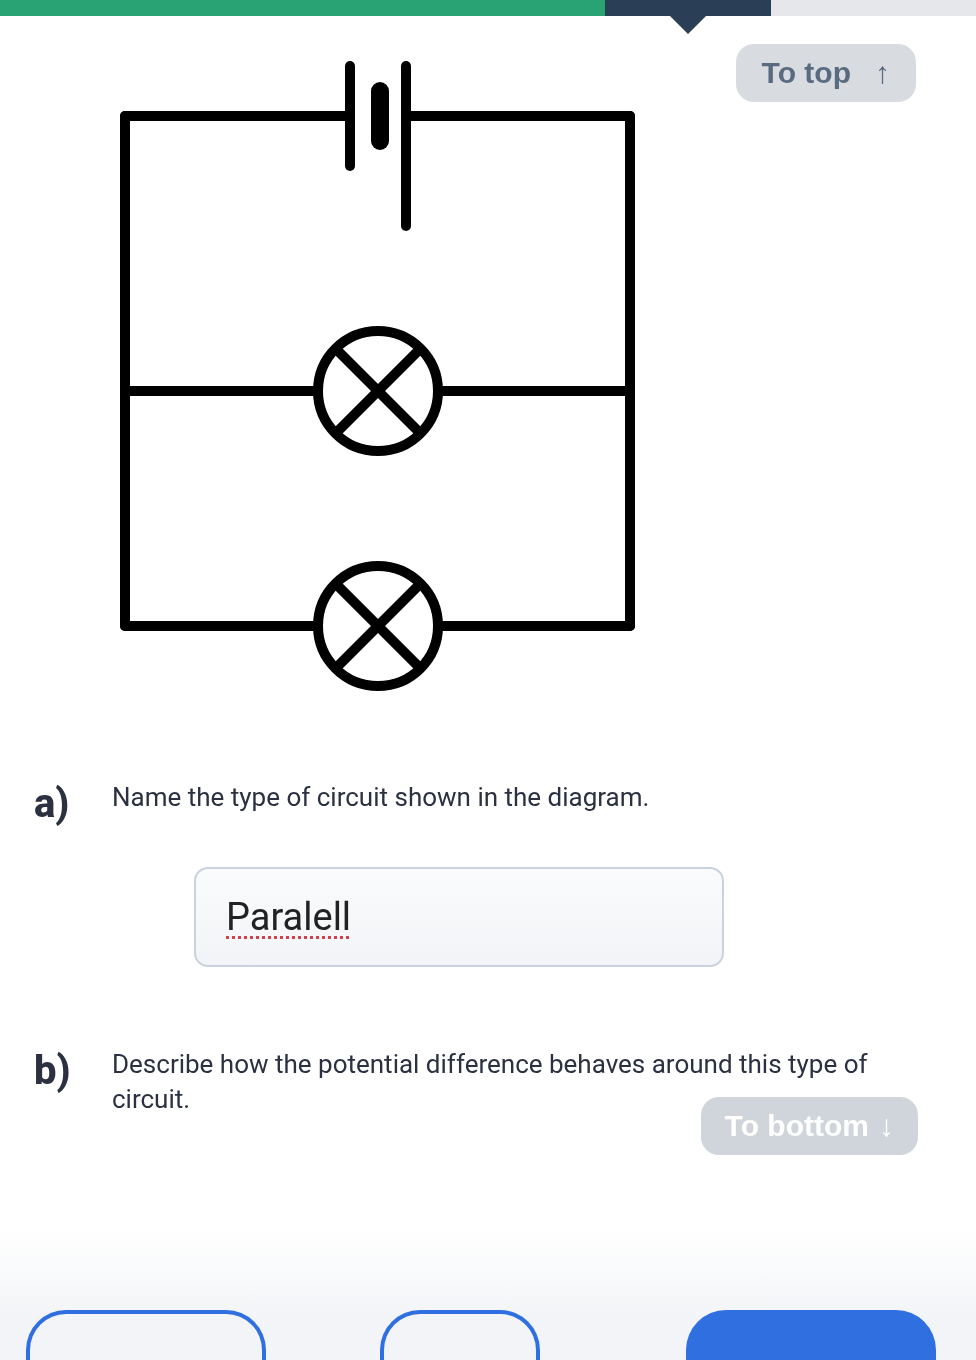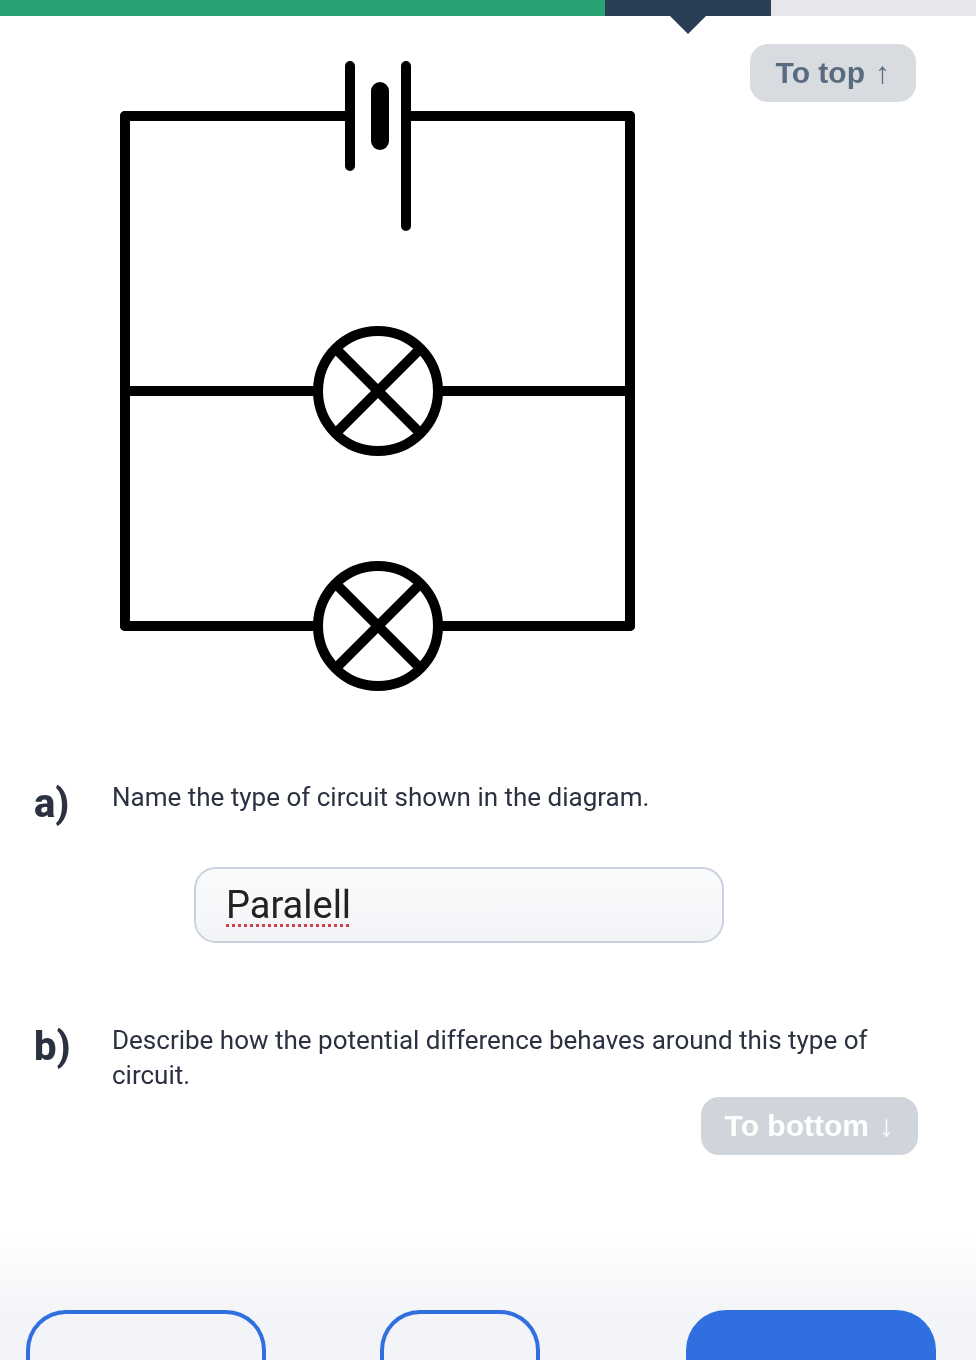--- a/index.html
+++ b/index.html
@@ -55,21 +55,21 @@
       background: rgba(100, 115, 135, 0.25);
       color: #5a6b80;
       font-weight: 700;
       font-size: 30px;
       padding: 12px 26px;
       border: none;
       border-radius: 18px;
       cursor: pointer;
       display: flex;
       align-items: center;
-      gap: 10px;
+      gap: 24px;
     }
     .to-bottom-btn {
       position: absolute;
       right: 58px;
       top: 1097px;
       background: rgba(100, 115, 135, 0.3);
       color: #ffffff;
       font-weight: 700;
       font-size: 30px;
       padding: 12px 24px;
@@ -115,23 +115,23 @@
     .q-text {
       font-size: 26px;
       color: #2b3140;
       line-height: 1.35;
       flex: 1;
     }
     .answer-input {
       margin-left: 82px;
       margin-top: 40px;
       width: 530px;
-      height: 76px;
+      height: 100px;
       border: 2px solid #c9d2de;
-      border-radius: 22px;
+      border-radius: 14px;
       background: linear-gradient(#fafbfc,#f2f4f7);
       font-size: 38px;
       color: #222;
       padding: 0 30px;
       outline: none;
     }
     .answer-text-deco {
       text-decoration-line: underline;
       text-decoration-style: dotted;
       text-decoration-color: #d0414c;

